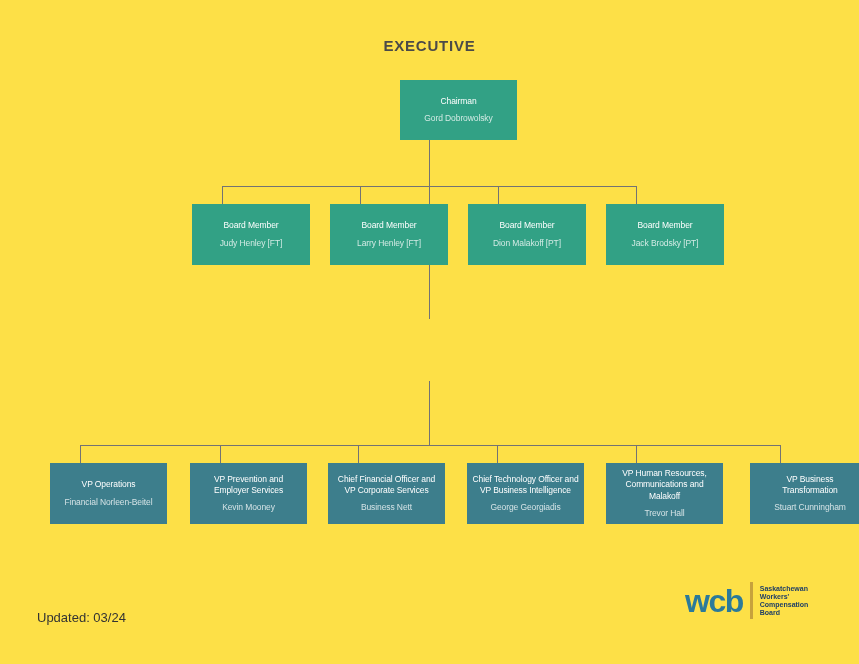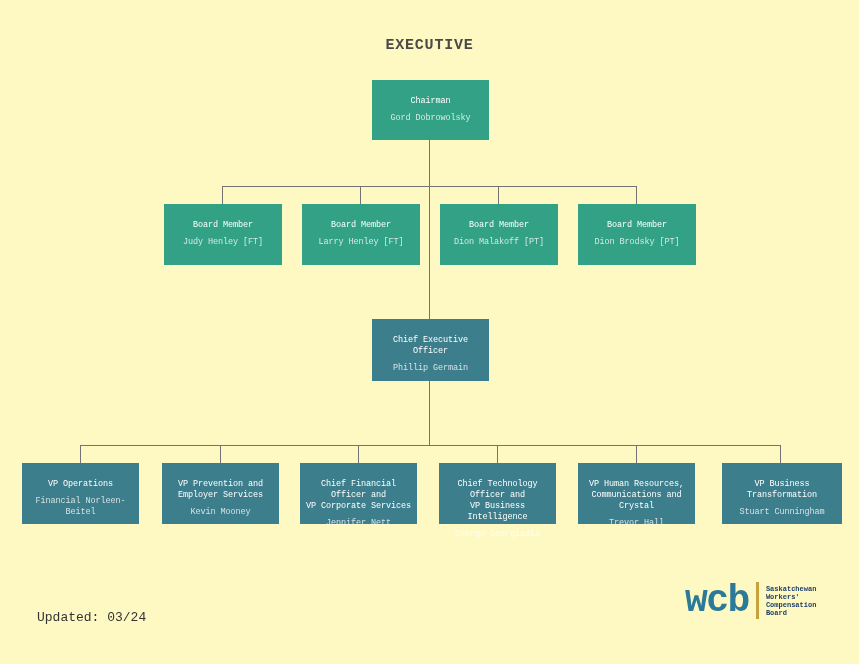--- a/index.html
+++ b/index.html
@@ -1,65 +1,67 @@
 <!DOCTYPE html>
 <html><head>
 <meta charset="utf-8">
 <style>
   html, body { margin: 0; padding: 0; background: #ffffff; }
   #page {
     position: relative;
     width: 859px;
     height: 664px;
-    background: #fef9c3;
-    font-family: Liberation Mono, monospace;
+    background: #fde047;
+    font-family: Liberation Sans, sans-serif;
     overflow: hidden;
   }
   .page-title {
     position: absolute;
     top: 37px; left: 0; right: 0;
     text-align: center;
     font-size: 15px;
     font-weight: bold;
     letter-spacing: 0.8px;
     color: #4b4a48;
   }
   .line { position: absolute; background: #737373; }
   .node {
     position: absolute;
     box-sizing: border-box;
     display: flex;
     flex-direction: column;
     align-items: center;
+    justify-content: center;
     text-align: center;
     color: #ffffff;
     font-size: 8.5px;
     letter-spacing: -0.1px;
     line-height: 1.3;
     padding: 16px 3px;
+    margin-left: 28px;
   }
   .node .role { white-space: pre-line; color: #ffffff; }
   .node .name { white-space: pre-line; margin-top: 6px; color: rgba(255,255,255,0.78); }
   .green { background: #32a185; }
   .teal  { background: #3d7e8c; }
   .updated {
     position: absolute;
     left: 37px; top: 610px;
     font-size: 13px;
     color: #333333;
   }
   .logo {
     position: absolute;
     left: 685px; top: 582px;
     display: flex;
     align-items: center;
     gap: 7px;
   }
   .logo .wordmark {
-    font-size: 38px;
+    font-size: 32px;
     font-weight: bold;
     letter-spacing: -1.5px;
     line-height: 34px;
     color: #2b7a9a;
   }
   .logo .gold-bar { width: 3px; height: 37px; background: #c7a23c; }
   .logo .org-name {
     font-size: 7px;
     font-weight: bold;
     line-height: 8px;
@@ -101,50 +103,46 @@
   <div class="node green" style="left:302px; top:204px; width:118px; height:61px;">
     <div class="role">Board Member</div>
     <div class="name">Larry Henley [FT]</div>
   </div>
   <div class="node green" style="left:440px; top:204px; width:118px; height:61px;">
     <div class="role">Board Member</div>
     <div class="name">Dion Malakoff [PT]</div>
   </div>
   <div class="node green" style="left:578px; top:204px; width:118px; height:61px;">
     <div class="role">Board Member</div>
-    <div class="name">Dion Brodsky [PT]</div>
+    <div class="name">Jack Brodsky [PT]</div>
   </div>
 
-  <div class="node teal" style="left:372px; top:319px; width:117px; height:62px;">
-    <div class="role">Chief Executive Officer</div>
-    <div class="name">Phillip Germain</div>
-  </div>
 
   <div class="node teal" style="left:22px; top:463px; width:117px; height:61px;">
     <div class="role">VP Operations</div>
     <div class="name">Financial Norleen-Beitel</div>
   </div>
   <div class="node teal" style="left:162px; top:463px; width:117px; height:61px;">
     <div class="role">VP Prevention and
 Employer Services</div>
     <div class="name">Kevin Mooney</div>
   </div>
   <div class="node teal" style="left:300px; top:463px; width:117px; height:61px;">
     <div class="role">Chief Financial Officer and
 VP Corporate Services</div>
-    <div class="name">Jennifer Nett</div>
+    <div class="name">Business Nett</div>
   </div>
   <div class="node teal" style="left:439px; top:463px; width:117px; height:61px;">
     <div class="role">Chief Technology Officer and
 VP Business Intelligence</div>
     <div class="name">George Georgiadis</div>
   </div>
   <div class="node teal" style="left:578px; top:463px; width:117px; height:61px;">
     <div class="role">VP Human Resources,
-Communications and Crystal</div>
+Communications and Malakoff</div>
     <div class="name">Trevor Hall</div>
   </div>
   <div class="node teal" style="left:722px; top:463px; width:120px; height:61px;">
     <div class="role">VP Business
 Transformation</div>
     <div class="name">Stuart Cunningham</div>
   </div>
 
   <div class="updated">Updated: 03/24</div>
 

